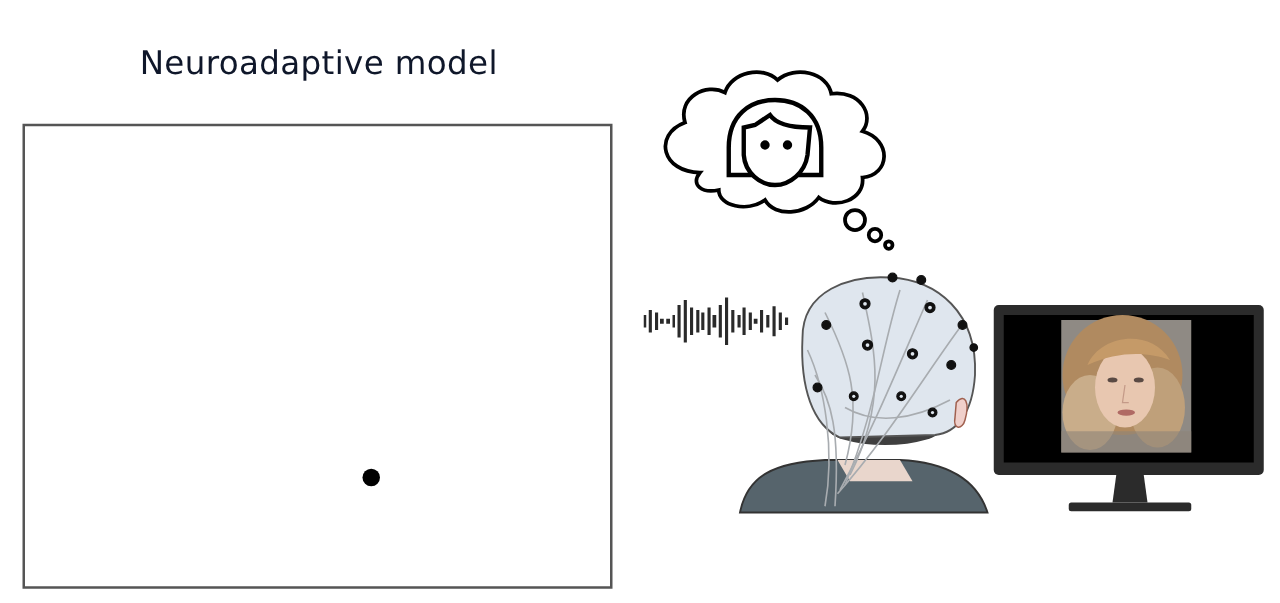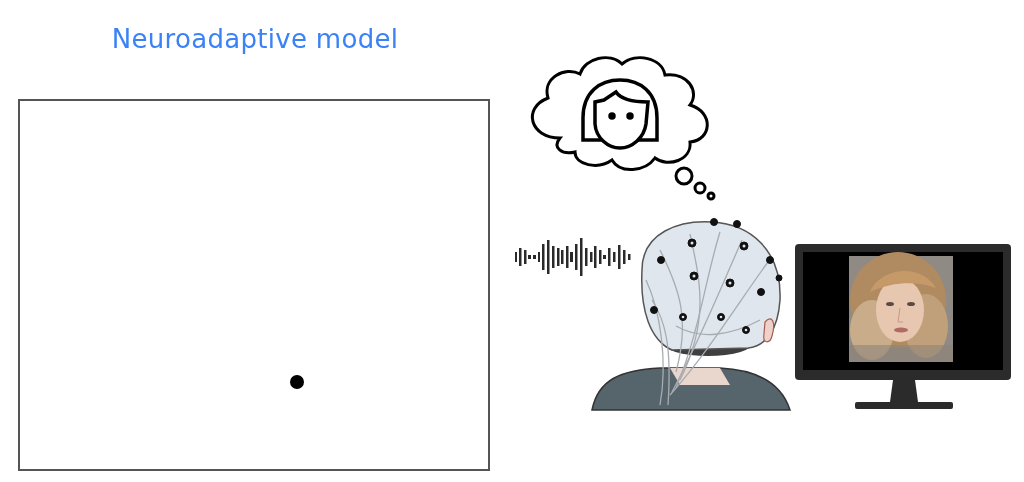--- a/index.html
+++ b/index.html
@@ -1,19 +1,19 @@
 <!DOCTYPE html>
 <html><head>
 <meta charset="utf-8">
 <style>
   html, body { margin:0; padding:0; background:#ffffff; }
   body { width:1024px; height:482px; position:relative; overflow:hidden;
          font-family:"DejaVu Sans","Liberation Sans",sans-serif; }
-  .title { position:absolute; left:18px; width:474px; top:24px; text-align:center;
-           font-size:26px; color:#3b82f6; letter-spacing:0.3px; }
+  .title { position:absolute; left:18px; width:474px; top:36px; text-align:center;
+           font-size:26px; color:#0f172a; letter-spacing:0.3px; }
   .plot { position:absolute; left:18px; top:99px; width:472px; height:372px;
           border:2px solid #555; box-sizing:border-box; background:#fff; }
   .dot { position:absolute; width:14px; height:14px; border-radius:50%; background:#000; }
   .art { position:absolute; left:500px; top:50px; width:524px; height:380px; }
 </style>
 </head>
 <body>
 
 <div class="title">Neuroadaptive model</div>
 

